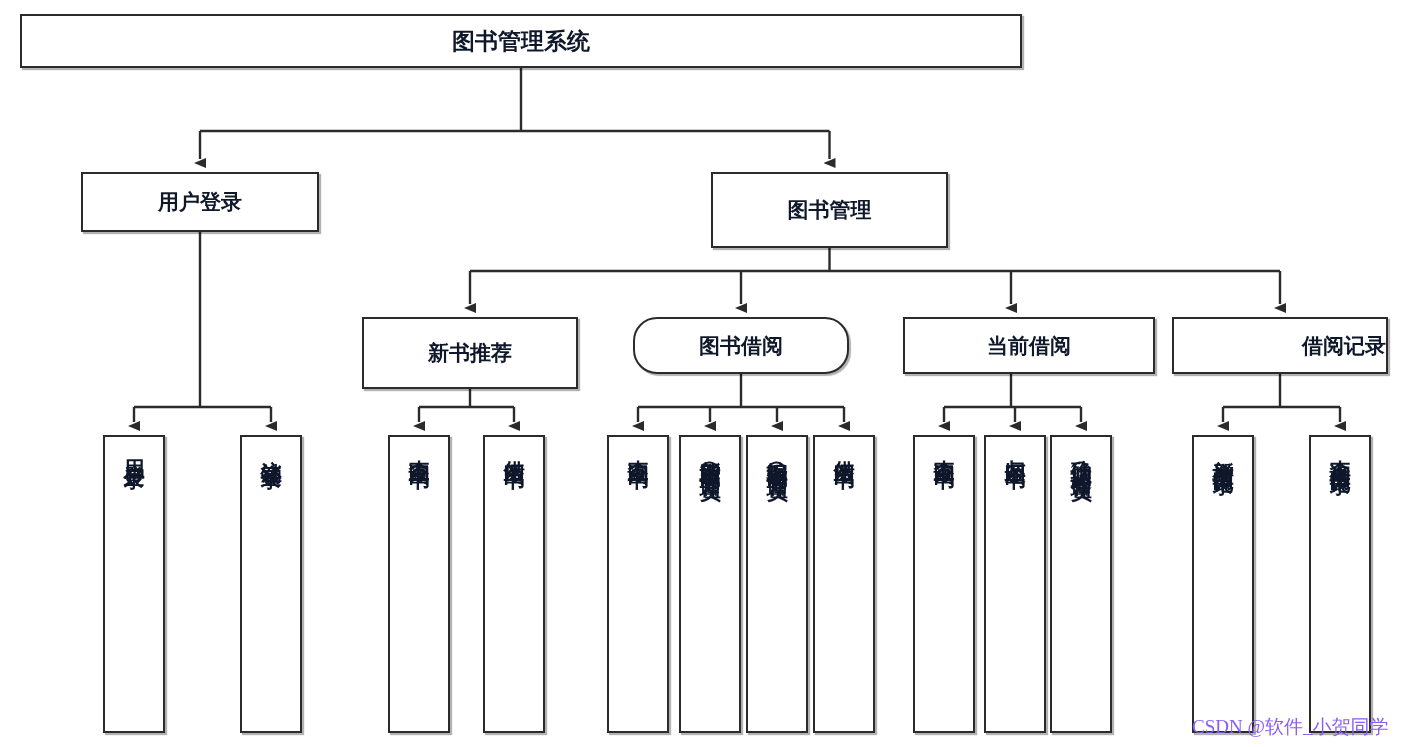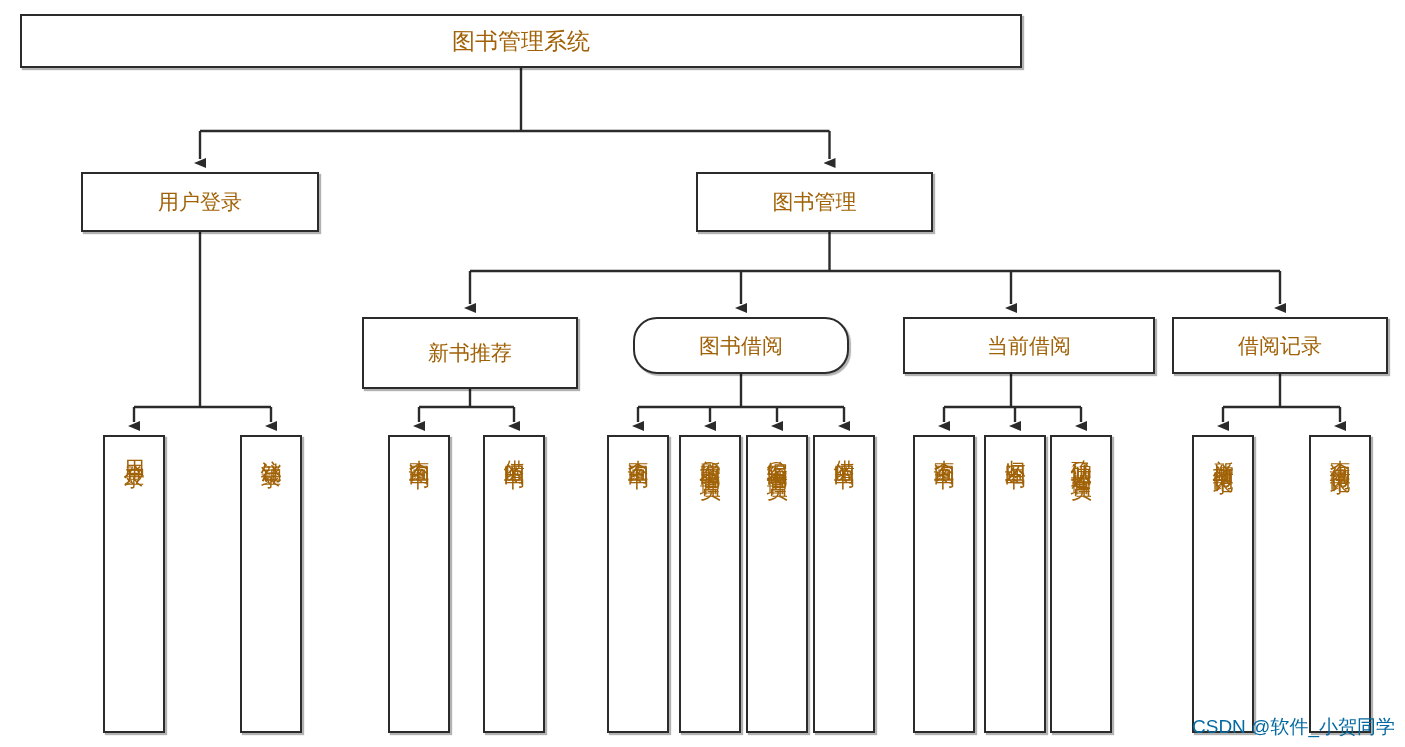--- a/index.html
+++ b/index.html
@@ -32,23 +32,23 @@
     box-sizing: border-box;
     background: #ffffff;
     border: 2px solid #2b2b2b;
     box-shadow: 2px 2px 1px rgba(0,0,0,0.30);
     display: flex;
     align-items: center;
     justify-content: center;
     overflow: hidden;
   }
   .node-label {
-    color: #a16207;
+    color: #0f172a;
     font-family: "DejaVu Sans", "Liberation Sans", sans-serif;
-    font-weight: 400;
+    font-weight: 700;
     white-space: pre;
     letter-spacing: 0px;
   }
   .level-1 .node-label { font-size: 23px; }
   .level-2 .node-label { font-size: 21px; }
   .level-3 .node-label { font-size: 21px; }
   .node.leaf {
     align-items: flex-start;
     justify-content: center;
     padding-top: 6px;
@@ -56,23 +56,23 @@
   .node.leaf .node-label {
     writing-mode: vertical-rl;
     text-orientation: upright;
     font-size: 21px;
     line-height: 1.06;
     letter-spacing: 3px;
     text-align: left;
   }
   .watermark {
     position: absolute;
-    color: #0369a1;
+    color: #8b5cf6;
     font-size: 19px;
-    font-family: Liberation Sans, sans-serif;
+    font-family: Liberation Serif, serif;
     white-space: pre;
     user-select: none;
   }
 </style>
 </head>
 <body>
 
 <div id="diagram-root">
   <svg class="connectors" viewBox="0 0 1405 747" xmlns="http://www.w3.org/2000/svg">
     <defs>
@@ -117,33 +117,33 @@
       </g>
   </svg>
 
   <div id="node-layer">
       <div class="node level-1" style="left: 20px; top: 14px; width: 1002px; height: 54px;">
         <span class="node-label">图书管理系统</span>
       </div>
       <div class="node level-2" style="left: 81px; top: 172px; width: 238px; height: 60px;">
         <span class="node-label">用户登录</span>
       </div>
-      <div class="node level-2" style="left: 696px; top: 172px; width: 237px; height: 60px;">
+      <div class="node level-2" style="left: 711px; top: 172px; width: 237px; height: 76px;">
         <span class="node-label">图书管理</span>
       </div>
       <div class="node level-3" style="left: 362px; top: 317px; width: 216px; height: 72px;">
         <span class="node-label">新书推荐</span>
       </div>
       <div class="node level-3" style="left: 633px; top: 317px; width: 216px; height: 57px; border-radius: 24px;">
         <span class="node-label">图书借阅</span>
       </div>
       <div class="node level-3" style="left: 903px; top: 317px; width: 252px; height: 57px;">
         <span class="node-label">当前借阅</span>
       </div>
-      <div class="node level-3" style="left: 1172px; top: 317px; width: 216px; height: 57px;">
+      <div class="node level-3" style="left: 1172px; top: 317px; width: 216px; height: 57px; justify-content: flex-end;">
         <span class="node-label">借阅记录</span>
       </div>
       <div class="node level-4 leaf" style="left: 103px; top: 435px; width: 62px; height: 298px;">
         <span class="node-label">用户登录</span>
       </div>
       <div class="node level-4 leaf" style="left: 240px; top: 435px; width: 62px; height: 298px;">
         <span class="node-label">注销登录</span>
       </div>
       <div class="node level-4 leaf" style="left: 388px; top: 435px; width: 62px; height: 298px;">
         <span class="node-label">查询图书</span>

